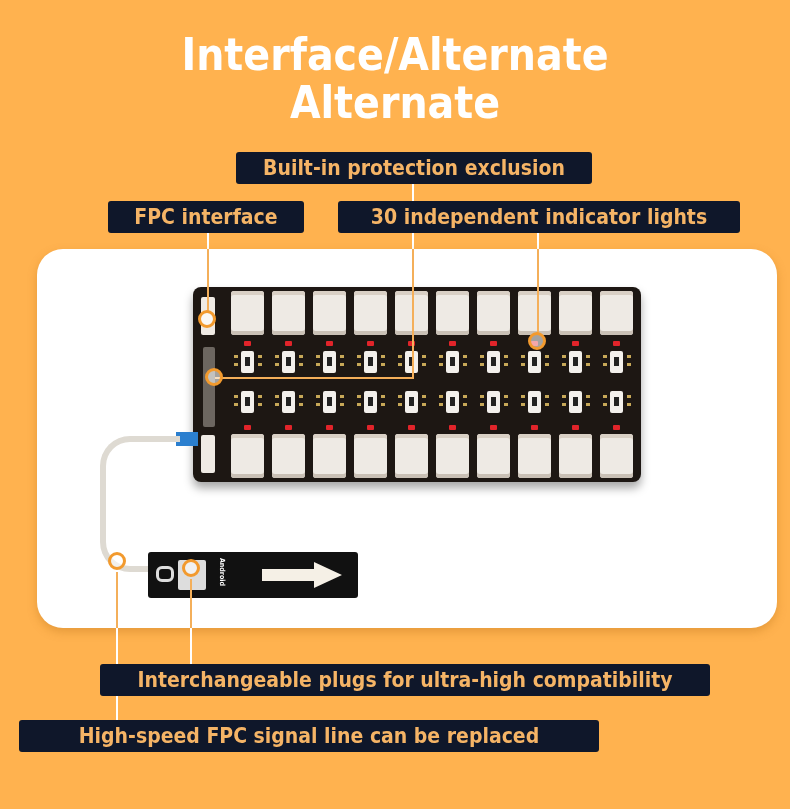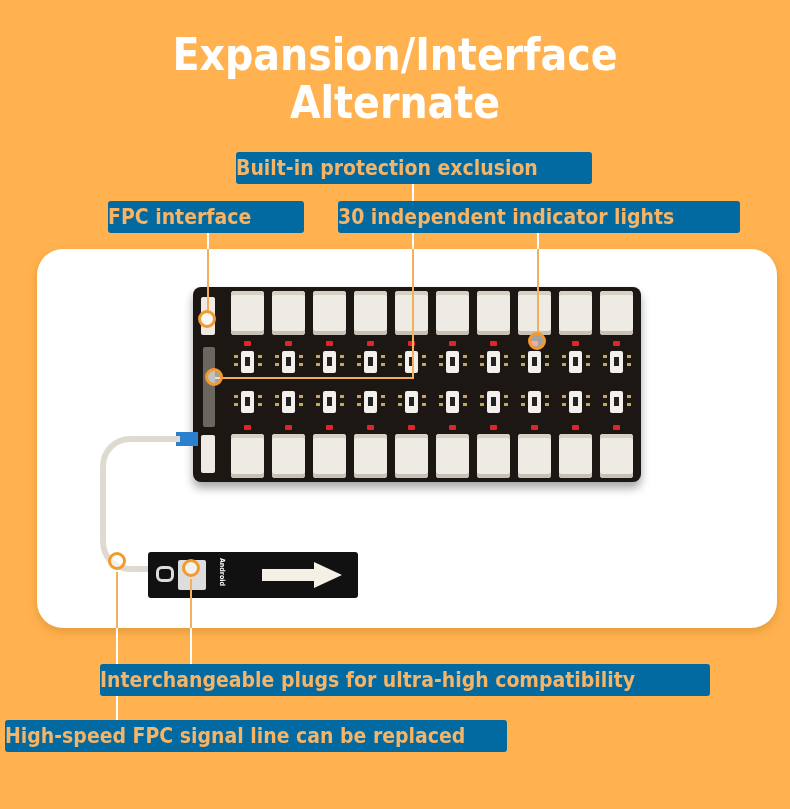--- a/index.html
+++ b/index.html
@@ -1,39 +1,39 @@
 <!DOCTYPE html>
 <html><head>
 <meta charset="utf-8">
 <style>
 *{margin:0;padding:0;box-sizing:border-box}
 html,body{width:790px;height:809px;overflow:hidden}
 body{background:#FFB24F;font-family:"DejaVu Sans Condensed","DejaVu Sans",sans-serif;position:relative}
 .title{position:absolute;left:0;width:790px;text-align:center;color:#fff;font-weight:bold;font-size:44px;line-height:50px;letter-spacing:0px}
 .t1{top:30px}.t2{top:78px}
-.label{position:absolute;background:#0369a1;color:#F5B466;font-weight:bold;font-size:21px;height:32px;line-height:32px;border-radius:3px;white-space:nowrap;overflow:hidden}
+.label{position:absolute;background:#0f172a;color:#F5B466;font-weight:bold;font-size:21px;height:32px;line-height:32px;text-align:center;border-radius:3px;white-space:nowrap;overflow:hidden}
 .panel{position:absolute;left:37px;top:249px;width:740px;height:379px;background:#fff;border-radius:26px;box-shadow:0 4px 10px rgba(180,110,20,.35)}
 .line{position:absolute;background:#F4AF5A}
 .wline{position:absolute;background:#fff}
 .ring{position:absolute;width:18px;height:18px;border:3px solid #F29A2E;border-radius:50%;background:rgba(255,255,255,.6)}
 .board{position:absolute;left:193px;top:287px;width:448px;height:195px;background:#1d1713;border-radius:8px;box-shadow:0 6px 10px rgba(0,0,0,.35)}
 .conn{position:absolute;width:33px;height:44px;background:#eeeae4;border-radius:3px;box-shadow:inset 0 -4px 0 #c9c0b5, inset 0 4px 0 #d9d0c5}
 .led{position:absolute;width:7px;height:5px;background:#e1242a;border-radius:1px}
 .sw{position:absolute;width:13px;height:22px;background:#f3f0ec;border-radius:2px}
 .sw::after{content:"";position:absolute;left:4px;top:6px;width:5px;height:9px;background:#222}
 .pad{position:absolute;width:4px;height:3px;background:#c7a858}
 .sidebox{position:absolute;background:#efeae4;border-radius:2px}
 .plug{position:absolute;left:148px;top:552px;width:210px;height:46px;background:#111;border-radius:3px}
 .cable{position:absolute;border:6px solid #dedad2;border-right:none;border-radius:30px 0 0 30px}
 </style>
 </head>
 <body>
 
 <div>
-  <div class="title t1">Expansion/Interface</div>
+  <div class="title t1">Interface/Alternate</div>
   <div class="title t2">Alternate</div>
 </div>
 
 <div class="label" style="left:236px;top:152px;width:356px">Built-in protection exclusion</div>
 <div class="label" style="left:108px;top:201px;width:196px">FPC interface</div>
 <div class="label" style="left:338px;top:201px;width:402px">30 independent indicator lights</div>
 
 <div class="wline" style="left:412px;top:184px;width:2px;height:17px"></div>
 <div class="wline" style="left:207px;top:233px;width:2px;height:16px"></div>
 <div class="wline" style="left:412px;top:233px;width:2px;height:16px"></div>
@@ -210,13 +210,13 @@
 </div>
 <div class="ring" style="left:108px;top:552px"></div>
 <div class="ring" style="left:182px;top:559px"></div>
 
 <div class="line" style="left:116px;top:572px;width:2px;height:56px"></div>
 <div class="line" style="left:190px;top:579px;width:2px;height:49px"></div>
 <div class="wline" style="left:116px;top:628px;width:2px;height:92px"></div>
 <div class="wline" style="left:190px;top:628px;width:2px;height:36px"></div>
 
 <div class="label" style="left:100px;top:664px;width:610px">Interchangeable plugs for ultra-high compatibility</div>
-<div class="label" style="left:5px;top:720px;width:502px">High-speed FPC signal line can be replaced</div>
+<div class="label" style="left:19px;top:720px;width:580px">High-speed FPC signal line can be replaced</div>
 
 </body></html>

